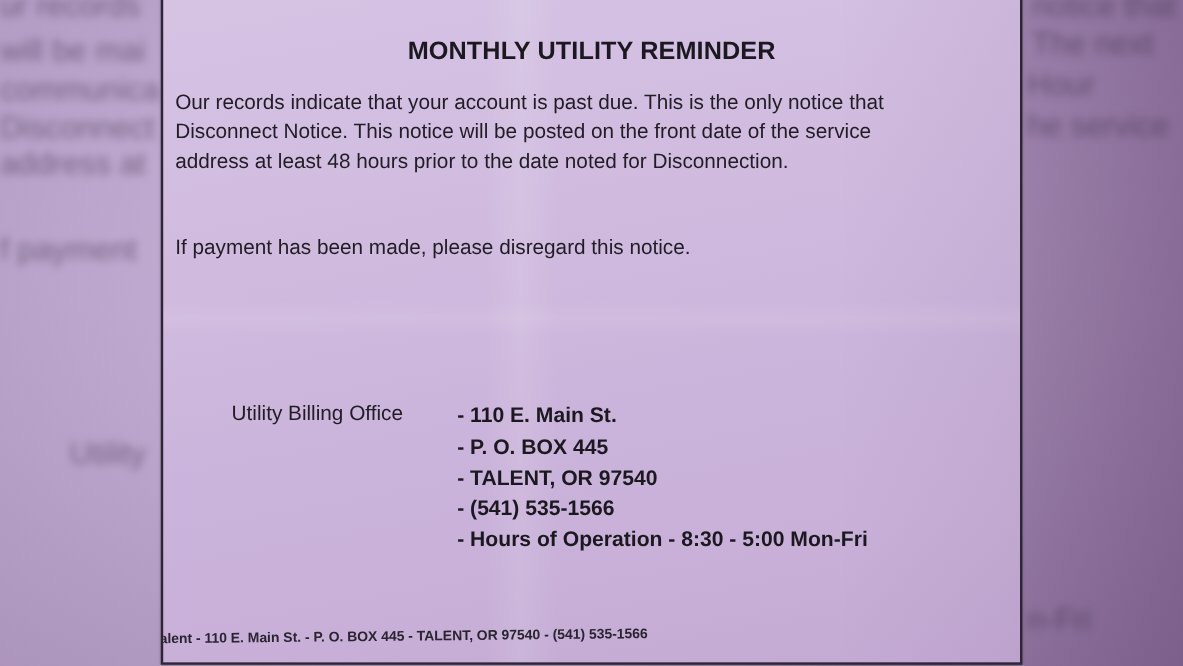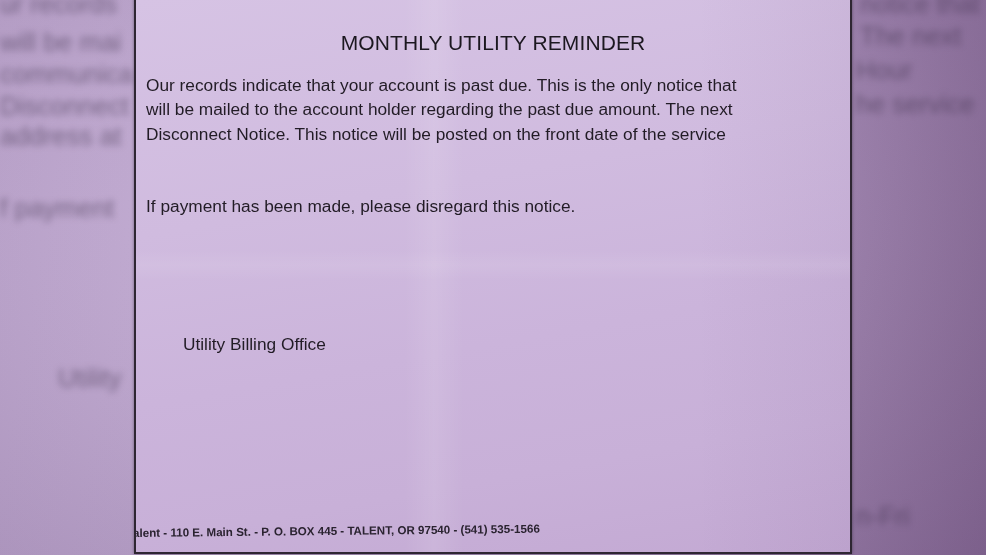--- a/index.html
+++ b/index.html
@@ -71,21 +71,21 @@
       width: 100%;
       height: 30px;
       background: linear-gradient(180deg, rgba(255,255,255,0) 0%, rgba(255,255,255,0.08) 50%, rgba(255,255,255,0) 100%);
     }
     .title {
       position: absolute;
       left: 0;
       width: 100%;
       top: 31px;
       text-align: center;
-      font-weight: normal;
+      font-weight: bold;
       font-size: 21px;
       letter-spacing: 0.1px;
       color: #1c1820;
     }
     .body-para {
       position: absolute;
       left: 10px;
       top: 73px;
       width: 700px;
       font-size: 17.3px;
@@ -96,21 +96,21 @@
     .disregard {
       position: absolute;
       left: 10px;
       top: 196px;
       font-size: 17.3px;
       color: #221c26;
       white-space: nowrap;
     }
     .office-label {
       position: absolute;
-      left: 47px;
+      left: 57px;
       top: 334px;
       font-size: 17.3px;
       color: #221c26;
       white-space: nowrap;
     }
     .office-lines {
       position: absolute;
       left: 245px;
       top: 334px;
       font-size: 17.6px;
@@ -152,22 +152,29 @@
 
 <div class="paper">
   <div class="fold-v"></div>
   <div class="fold-v2"></div>
   <div class="fold-h"></div>
 
   <div class="title">MONTHLY UTILITY REMINDER</div>
 
   <div class="body-para">
     <span class="ln">Our records indicate that your account is past due. This is the only notice that</span>
-    <span class="ln">will be mailed to the account holder regarding the past due amount. The next</span>
     <span class="ln">Disconnect Notice. This notice will be posted on the front date of the service</span>
+    <span class="ln">address at least 48 hours prior to the date noted for Disconnection.</span>
   </div>
 
   <div class="disregard">If payment has been made, please disregard this notice.</div>
 
   <div class="office-label">Utility Billing Office</div>
+  <div class="office-lines">
+    <span class="ln">- 110 E. Main St.</span>
+    <span class="ln">- P. O. BOX 445</span>
+    <span class="ln">- TALENT, OR 97540</span>
+    <span class="ln">- (541) 535-1566</span>
+    <span class="ln">- Hours of Operation - 8:30 - 5:00 Mon-Fri</span>
+  </div>
 
   <div class="footer">alent - 110 E. Main St. - P. O. BOX 445 - TALENT, OR 97540 - (541) 535-1566</div>
 </div>
 
 </body></html>

